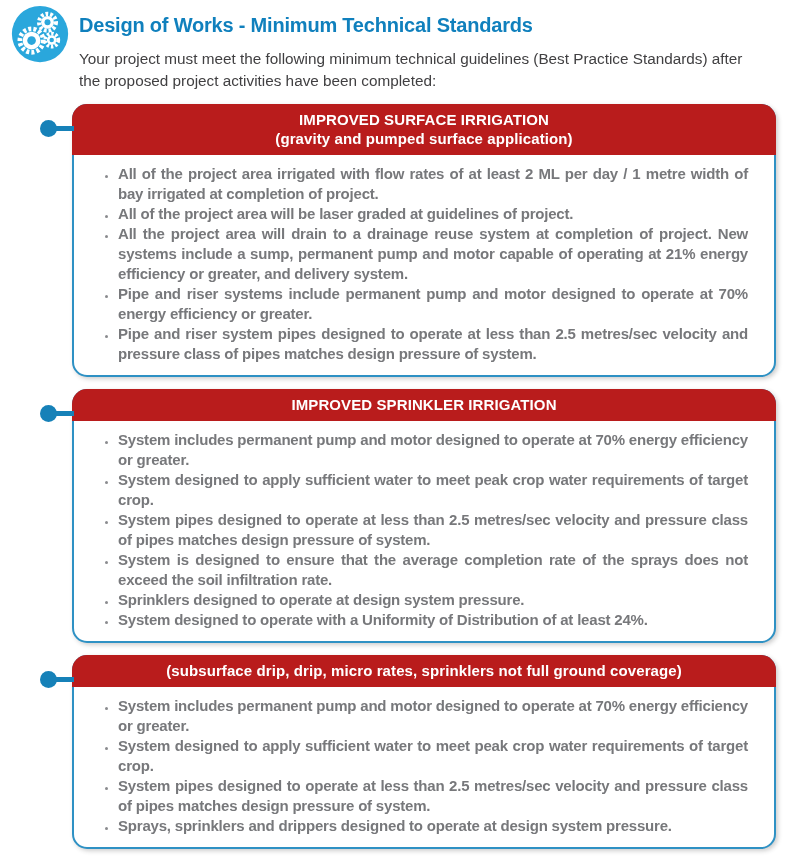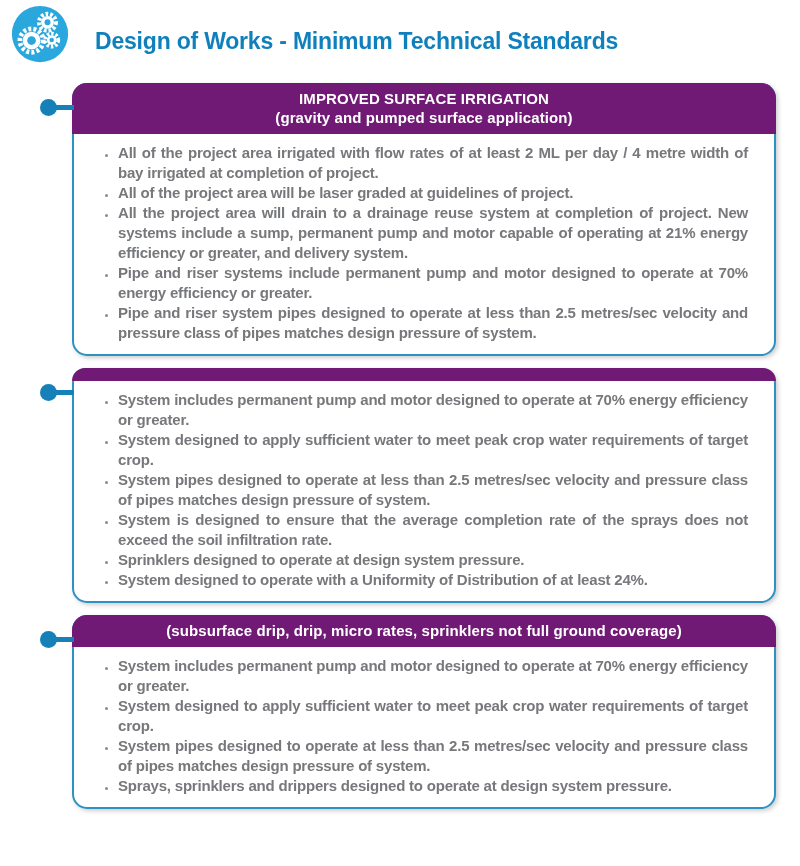--- a/index.html
+++ b/index.html
@@ -7,36 +7,36 @@
     width:800px; height:866px;
     background:#ffffff;
     font-family:"Liberation Sans", sans-serif;
     overflow:hidden;
     position:relative;
   }
   .header-row { display:flex; align-items:flex-start; padding:4px 0 0 10px; }
   .app-icon { width:60px; height:60px; flex:none; }
   .header-text { margin-left:9px; padding-top:7px; }
   .page-title {
-    margin:16px; font-size:23px; line-height:28px;
+    margin:0; font-size:20px; line-height:28px;
     font-weight:bold; color:#1080BD; letter-spacing:-0.2px;
   }
   .intro {
     margin:9px 0 0 0; max-width:688px;
     font-size:15.3px; line-height:22px; color:#414042;
   }
   .sections { margin:12px 0 0 72px; width:704px; }
   .card {
     position:relative; box-sizing:border-box;
     border:2px solid #2E91C4; border-radius:15px;
     background:#ffffff; margin-bottom:12px;
     box-shadow:2px 2px 4px rgba(60,60,60,0.25);
   }
   .card-header {
-    background:#701a75; color:#ffffff; text-align:center;
+    background:#b91c1c; color:#ffffff; text-align:center;
     margin:-2px -2px 0 -2px;
     border-radius:15px 15px 0 0;
     padding:6px 10px 7px 10px;
   }
   .sec-title, .sec-subtitle {
     font-size:15px; font-weight:bold; line-height:19px; letter-spacing:0.1px;
   }
   .card ul { margin:9px 26px 11px 20px; padding-left:24px; }
   .card li {
     font-size:15px; line-height:20px; color:#77787B;
@@ -63,48 +63,50 @@
       <circle cx="40" cy="19.5" r="6.8" fill="#ffffff"></circle>
       <circle cx="40" cy="19.5" r="3.2" fill="#2AA7DC"></circle>
 
       <circle cx="44.5" cy="38.5" r="7" fill="none" stroke="#ffffff" stroke-width="4" stroke-dasharray="2.6 2"></circle>
       <circle cx="44.5" cy="38.5" r="5.2" fill="#ffffff"></circle>
       <circle cx="44.5" cy="38.5" r="2.4" fill="#2AA7DC"></circle>
     </svg>
   </div>
   <div class="header-text">
     <h1 class="page-title">Design of Works - Minimum Technical Standards</h1>
+    <p class="intro">Your project must meet the following minimum technical guidelines (Best Practice Standards) after the proposed project activities have been completed:</p>
   </div>
 </div>
 
 <div class="sections">
   <div class="card">
     <div class="connector">
       <span class="dot"></span>
       <span class="stub"></span>
     </div>
     <div class="card-header">
       <div class="sec-title">IMPROVED SURFACE IRRIGATION</div>
       <div class="sec-subtitle">(gravity and pumped surface application)</div>
     </div>
     <ul>
-        <li>All of the project area irrigated with flow rates of at least 2 ML per day / 4 metre width of bay irrigated at completion of project.</li>
+        <li>All of the project area irrigated with flow rates of at least 2 ML per day / 1 metre width of bay irrigated at completion of project.</li>
         <li>All of the project area will be laser graded at guidelines of project.</li>
         <li>All the project area will drain to a drainage reuse system at completion of project. New systems include a sump, permanent pump and motor capable of operating at 21% energy efficiency or greater, and delivery system.</li>
         <li>Pipe and riser systems include permanent pump and motor designed to operate at 70% energy efficiency or greater.</li>
         <li>Pipe and riser system pipes designed to operate at less than 2.5 metres/sec velocity and pressure class of pipes matches design pressure of system.</li>
       </ul>
   </div>
 
   <div class="card">
     <div class="connector">
       <span class="dot"></span>
       <span class="stub"></span>
     </div>
     <div class="card-header">
+      <div class="sec-title">IMPROVED SPRINKLER IRRIGATION</div>
     </div>
     <ul>
         <li>System includes permanent pump and motor designed to operate at 70% energy efficiency or greater.</li>
         <li>System designed to apply sufficient water to meet peak crop water requirements of target crop.</li>
         <li>System pipes designed to operate at less than 2.5 metres/sec velocity and pressure class of pipes matches design pressure of system.</li>
         <li>System is designed to ensure that the average completion rate of the sprays does not exceed the soil infiltration rate.</li>
         <li>Sprinklers designed to operate at design system pressure.</li>
         <li>System designed to operate with a Uniformity of Distribution of at least 24%.</li>
       </ul>
   </div>

